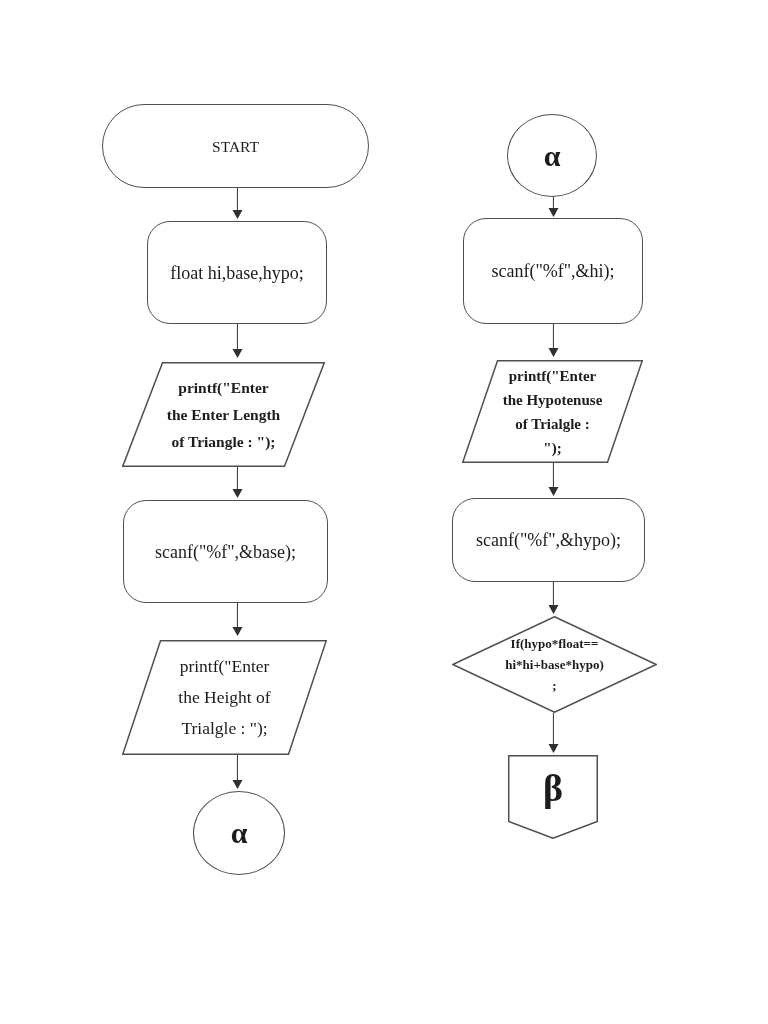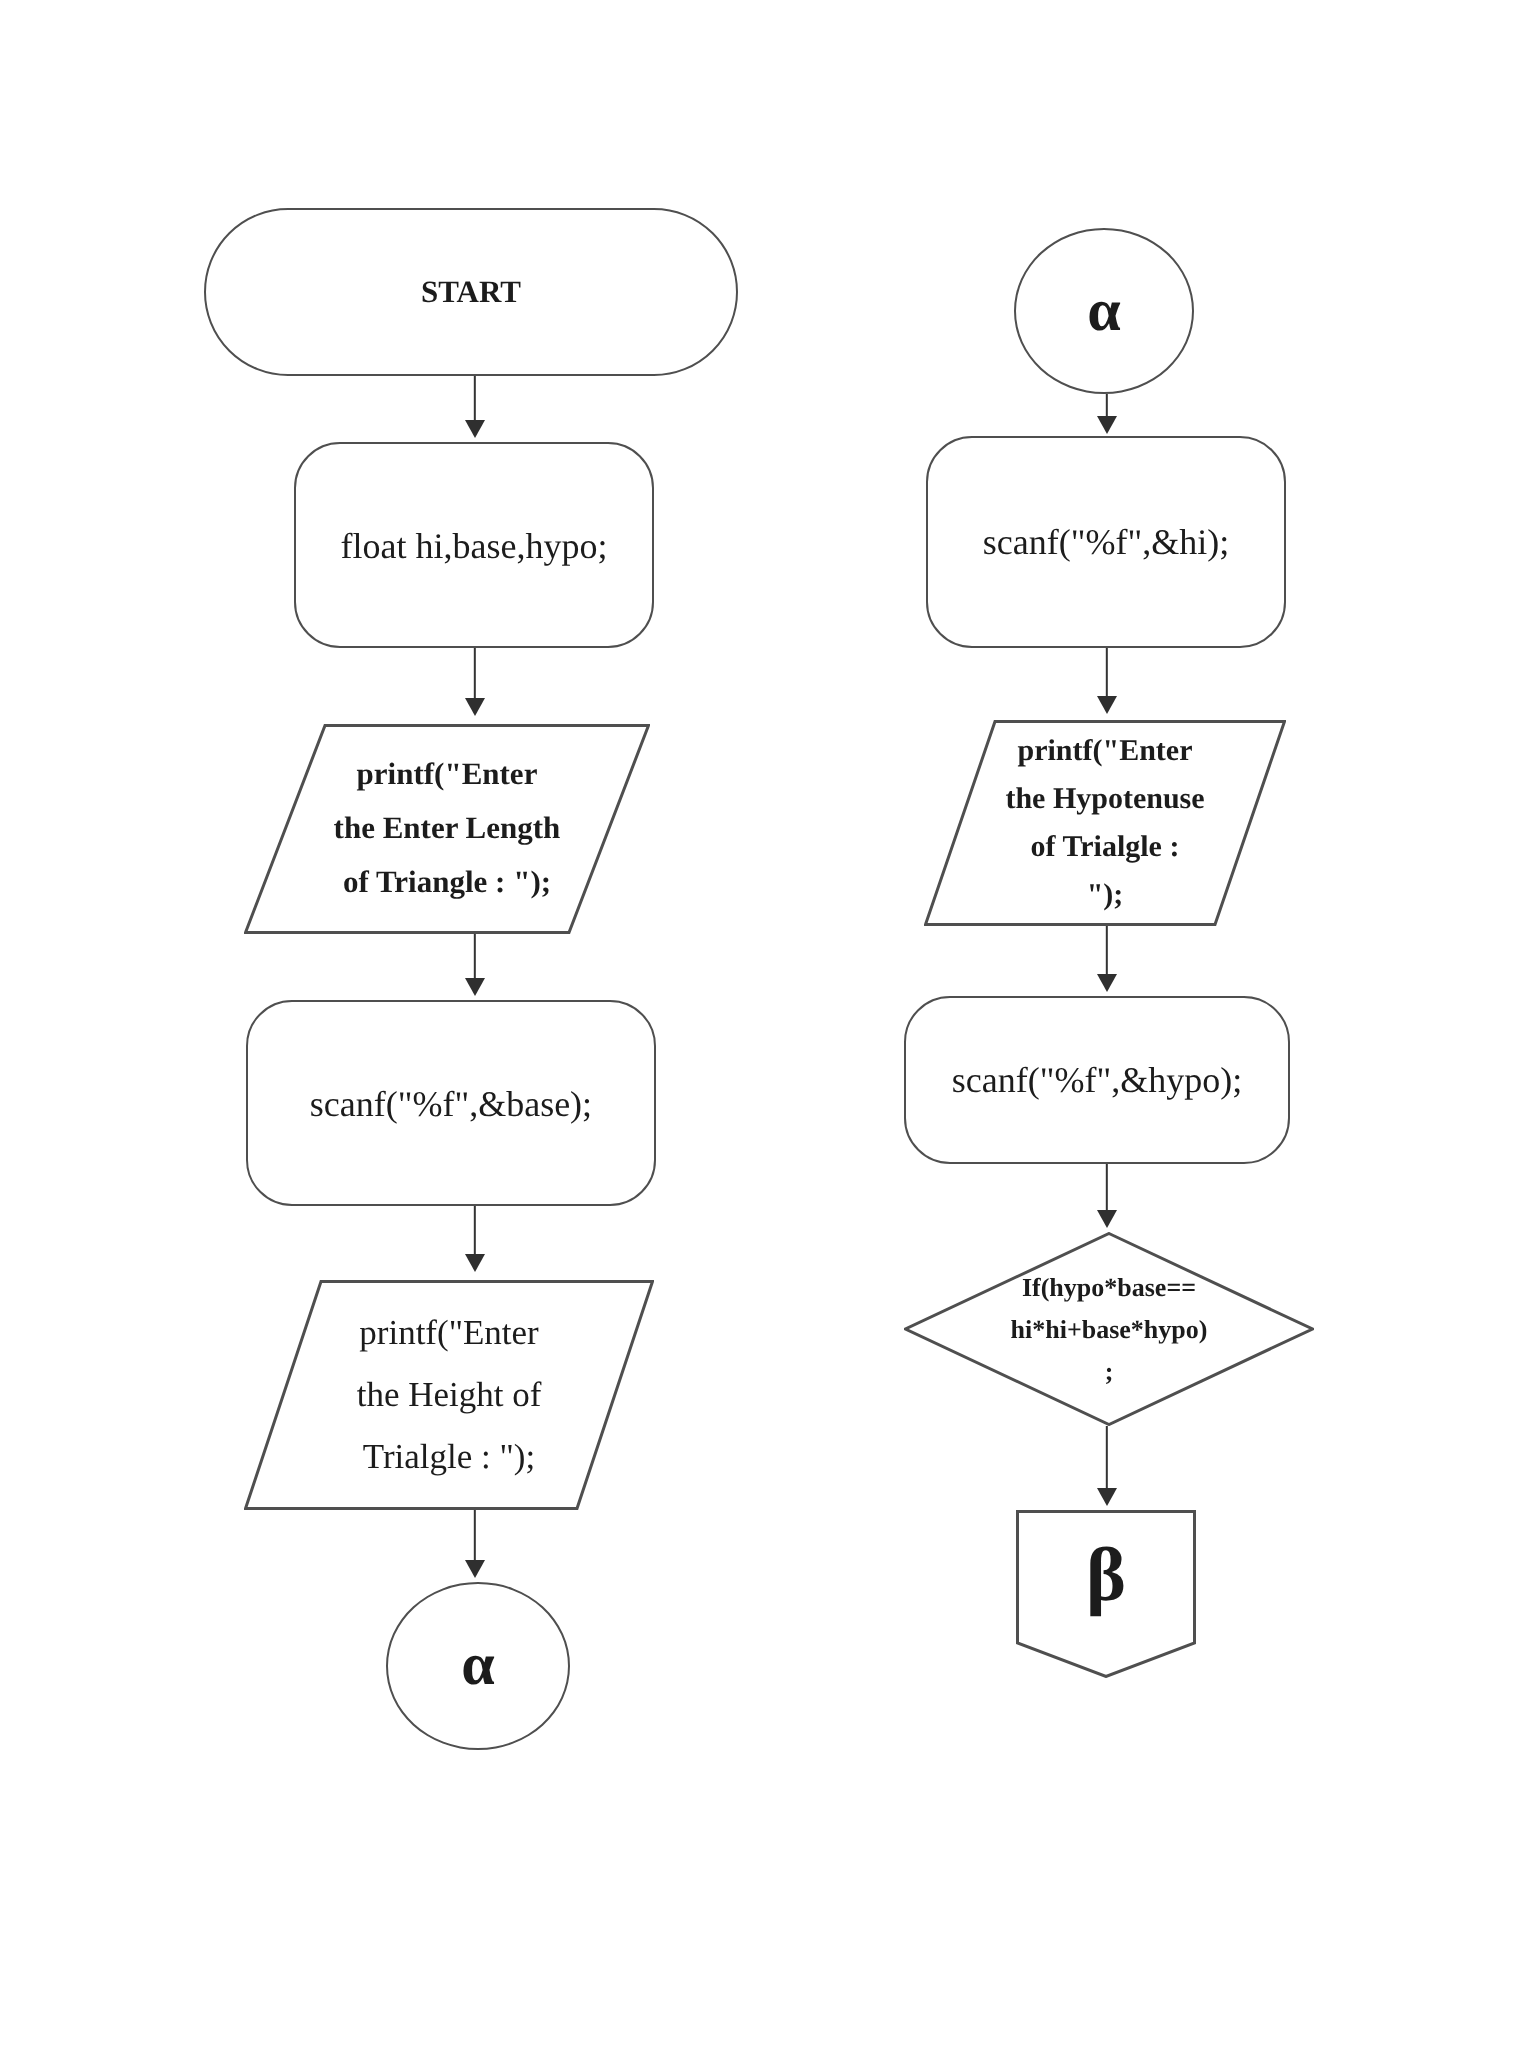--- a/index.html
+++ b/index.html
@@ -12,21 +12,21 @@
     position:absolute; display:flex; flex-direction:column;
     align-items:center; justify-content:center; text-align:center;border-radius:23px;
   }
   .outlined { border:1.5px solid #4f4f4f; background:#ffffff; }
   .terminator { border-radius:42px; }
   .circle { border-radius:50%; }
   .svgshape .outline { position:absolute; left:0; top:0; width:100%; height:100%; }
   .outline polygon { fill:#ffffff; stroke:#4f4f4f; stroke-width:1.5; }
   .shape .txt { position:relative; z-index:2; }
 
-  .t-title { font-size:15.5px; line-height:19px; font-weight:bold; }
+  .t-title { font-size:15.5px; line-height:19px; font-weight:normal; }
   .t-proc  { font-size:18px; line-height:22px; }
   .t-para-b { font-size:15.5px; line-height:27px; font-weight:bold; }
   .t-para-r { font-size:17.5px; line-height:31px; }
   .t-para-b4 { font-size:15px; line-height:24px; font-weight:bold; }
   .t-dec { font-size:13px; line-height:21px; font-weight:bold; }
   .t-alpha { font-size:30px; font-weight:bold; line-height:30px; }
   .t-beta  { font-size:38px; font-weight:bold; line-height:38px; }
 
   .arrow { position:absolute; width:11px; transform:translateX(-50%); }
   .arrow .line {
@@ -143,21 +143,21 @@
 
   <div class="arrow" style="left:553px; top:582px; height:32px;">
     <span class="line"></span>
     <span class="head"></span>
   </div>
 
   <div class="shape svgshape" style="left:452px; top:616px; width:205px; height:97px;">
     <svg class="outline" viewBox="0 0 205 97" preserveAspectRatio="none">
       <polygon points="102.5,0.75 204.25,48.5 102.5,96.25 0.75,48.5"></polygon>
     </svg>
-    <span class="txt t-dec">If(hypo*base==</span>
+    <span class="txt t-dec">If(hypo*float==</span>
     <span class="txt t-dec">hi*hi+base*hypo)</span>
     <span class="txt t-dec">;</span>
   </div>
 
   <div class="arrow" style="left:553px; top:713px; height:40px;">
     <span class="line"></span>
     <span class="head"></span>
   </div>
 
   <div class="shape svgshape" style="left:508px; top:755px; width:90px; height:84px; padding-bottom:18px;">

